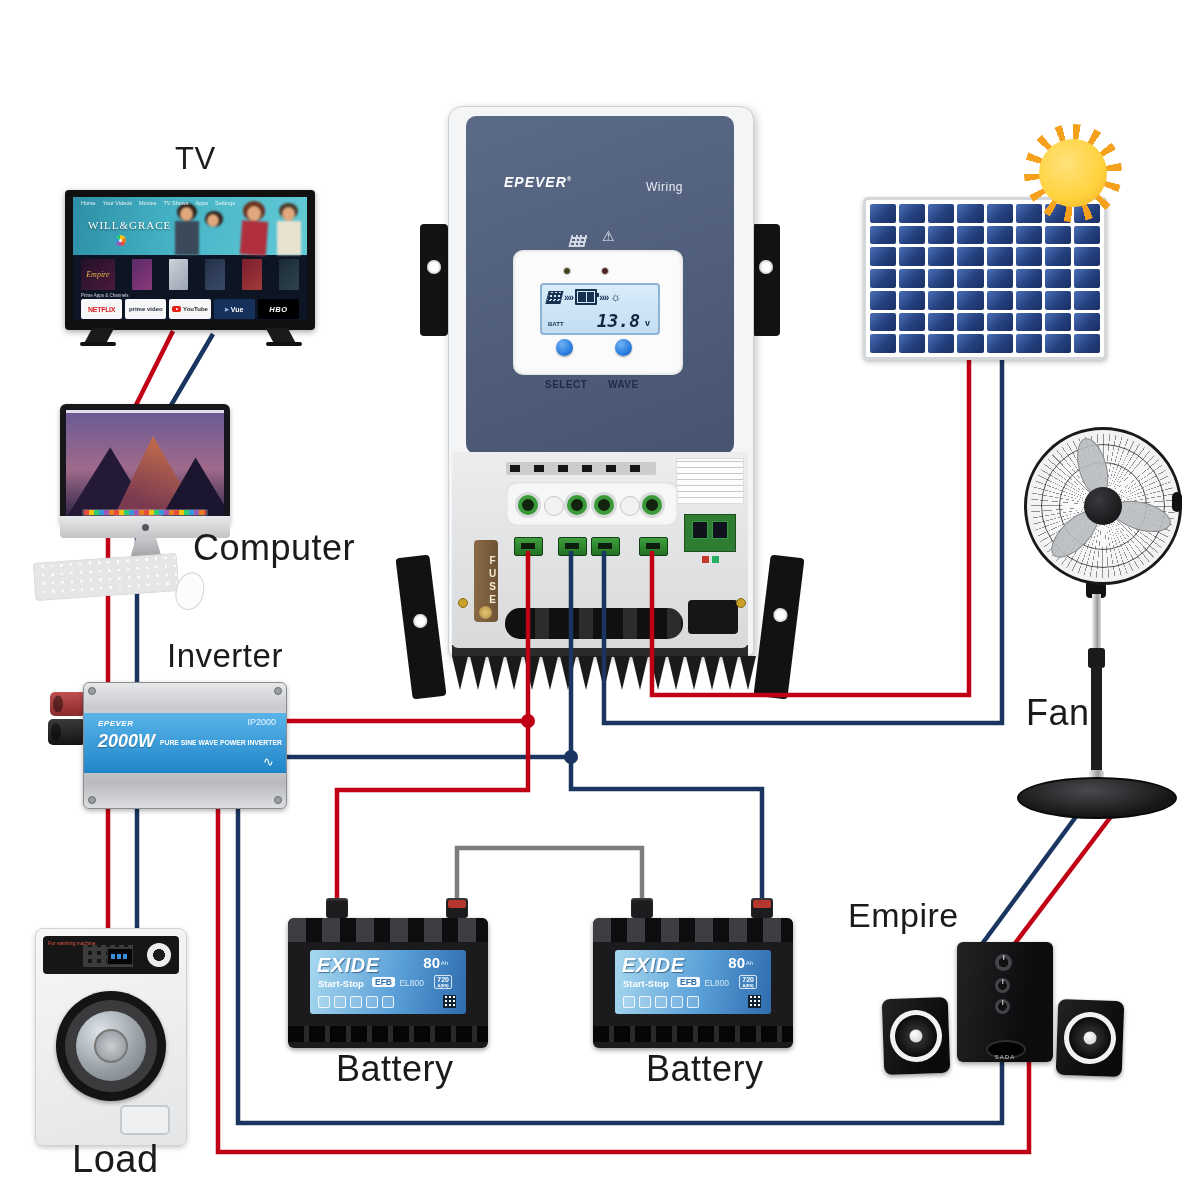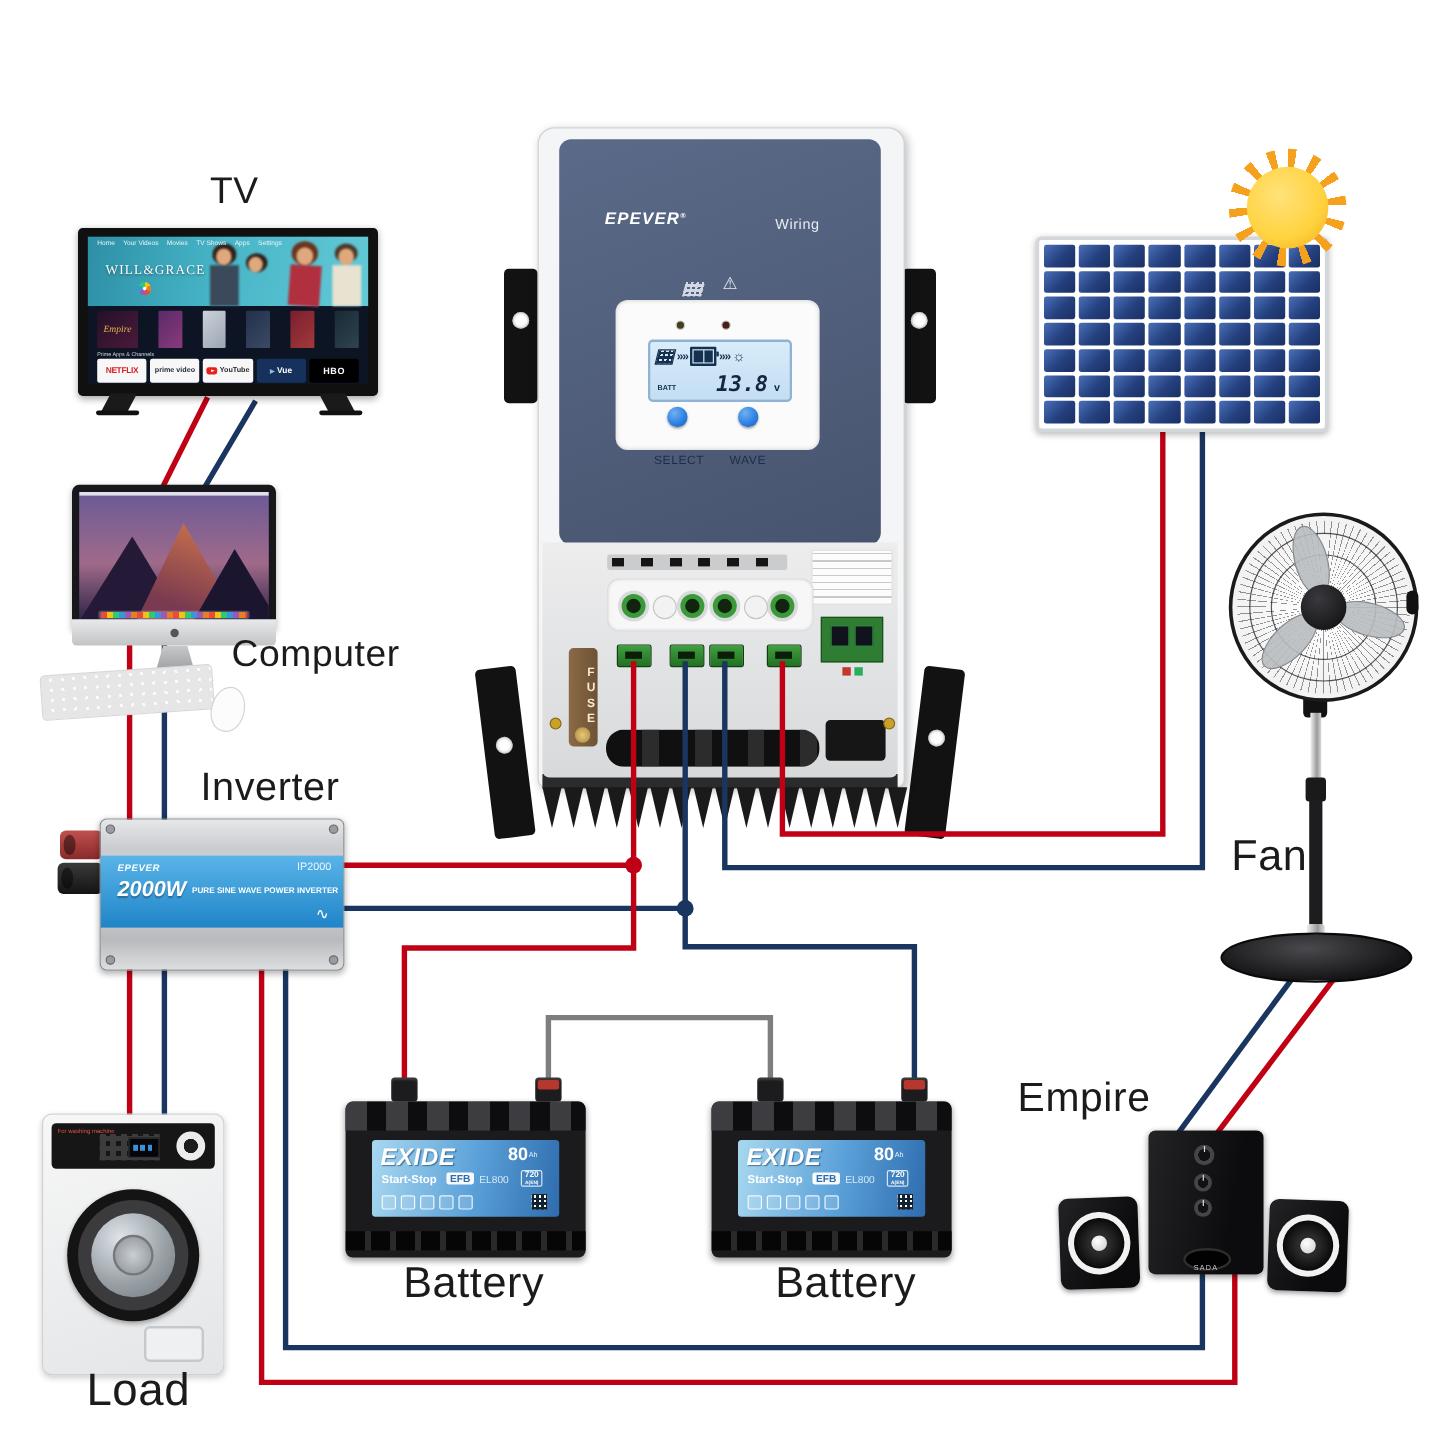--- a/index.html
+++ b/index.html
@@ -47,21 +47,21 @@
              display:flex;gap:1px;padding:1px;}
   .bat-glyph i{flex:1;background:#16304f;}
   .bat-glyph em{position:absolute;right:-4px;top:2px;width:2px;height:4px;background:#16304f;}
   .bulb-glyph{font-size:12px;color:#16304f;}
   .lcd-batt{position:absolute;left:6px;bottom:6px;font-size:6px;font-weight:700;color:#16304f;}
   .lcd-val{position:absolute;right:18px;bottom:2px;font-family:"DejaVu Sans Mono",monospace;
            font-weight:700;font-style:italic;font-size:18px;color:#12263f;}
   .lcd-unit{position:absolute;right:8px;bottom:5px;font-size:9px;font-weight:700;color:#12263f;}
   .ctl-btn{position:absolute;width:17px;height:17px;border-radius:50%;
            background:radial-gradient(circle at 35% 30%,#6fb1f2,#2a7de1 60%,#1b5eb4);box-shadow:0 1px 2px rgba(0,0,0,.4);}
-  .btn-label{position:absolute;font-size:10px;font-weight:400;color:#1d2c47;letter-spacing:.5px;}
+  .btn-label{position:absolute;font-size:10px;font-weight:700;color:#1d2c47;letter-spacing:.5px;}
   .ctl-lower{position:absolute;left:452px;top:452px;width:296px;height:196px;
              background:linear-gradient(180deg,#ededee,#d7d9db);border-radius:0 0 6px 6px;}
   .vent{position:absolute;left:506px;top:462px;width:150px;height:13px;background:#caccce;border-radius:2px;}
   .vent i{position:absolute;left:4px;top:3px;right:4px;height:7px;
           background:repeating-linear-gradient(90deg,#151515 0 10px,transparent 10px 24px);}
   .sticker{position:absolute;left:676px;top:458px;width:66px;height:44px;background:#fcfcfc;border:1px solid #ddd;
            background-image:repeating-linear-gradient(0deg,transparent 0 5px,#c9c9c9 5px 6px);}
   .term-cover{position:absolute;left:506px;top:482px;width:172px;height:44px;background:#f7f7f7;
               border-radius:10px;box-shadow:inset 0 0 3px rgba(0,0,0,.25);}
   .term-ring{position:absolute;width:12px;height:12px;border-radius:50%;background:#12240f;
@@ -118,21 +118,21 @@
   .tv-apps{position:absolute;left:8px;top:102px;width:218px;height:20px;display:flex;gap:3px;}
   .tv-apps .app{flex:1;border-radius:2px;display:flex;align-items:center;justify-content:center;gap:2px;}
   .app.netflix{background:#f7f7f7;color:#d81f26;font-weight:700;font-size:7px;letter-spacing:-.3px;}
   .app.prime{background:#f7f7f7;color:#232f3e;font-weight:700;font-size:6px;}
   .app.youtube{background:#f7f7f7;color:#282828;font-weight:700;font-size:6px;}
   .yt-play{width:9px;height:6px;background:#e62117;border-radius:2px;position:relative;}
   .yt-play::after{content:"";position:absolute;left:3.5px;top:1.5px;border-left:3px solid #fff;
                   border-top:1.5px solid transparent;border-bottom:1.5px solid transparent;}
   .app.vue{background:#16325c;color:#fff;font-weight:700;font-size:7px;}
   .vue-ps{color:#9ab4d8;font-size:5px;}
-  .app.hbo{background:#000;color:#fff;font-weight:700;font-size:7.5px;letter-spacing:.5px;}
+  .app.hbo{background:#000;color:#fff;font-weight:700;font-size:7.5px;letter-spacing:.5px;font-style:italic;}
   .tv-foot{position:absolute;background:#1a1a1a;width:22px;height:16px;z-index:3;}
   .tv-footbase{position:absolute;background:#111;width:36px;height:4px;border-radius:2px;z-index:3;}
   
   .imac-screen{position:absolute;left:60px;top:404px;width:162px;height:112px;background:#17151f;
                border:4px solid #18181a;border-radius:6px 6px 0 0;z-index:3;box-shadow:0 2px 5px rgba(0,0,0,.3);}
   .wall{position:absolute;inset:2px;overflow:hidden;background:linear-gradient(180deg,#6a5a96 0%,#a06a8a 55%,#2c2344 100%);}
   .wall .mbar{position:absolute;left:0;top:0;right:0;height:3px;background:rgba(255,255,255,.8);}
   .mtn{position:absolute;bottom:0;width:100%;height:80%;}
   .m1{clip-path:polygon(0 100%,28% 18%,55% 100%);background:#241a38;}
   .m2{clip-path:polygon(30% 100%,55% 5%,85% 100%);background:linear-gradient(200deg,#e2824a,#7a3a50 70%);}
@@ -460,21 +460,21 @@
             <span>HBO</span>
           </div>
       </div>
     </div>
   </div>
   <div class="tv-foot" style="left:88px;top:328px;transform:skewX(-28deg);"></div>
   <div class="tv-foot" style="left:270px;top:328px;transform:skewX(28deg);"></div>
   <div class="tv-footbase" style="left:80px;top:342px;"></div>
   <div class="tv-footbase" style="left:266px;top:342px;"></div>
 
-  <div class="dev-label" style="left:193px;top:527px;font-size:31px;">Computer</div>
+  <div class="dev-label" style="left:193px;top:527px;font-size:36px;">Computer</div>
   <div class="imac-screen">
     <div class="wall">
       <div class="mbar"></div>
       <div class="mtn m1"></div>
       <div class="mtn m2"></div>
       <div class="mtn m3"></div>
       <div class="dock">
           <i></i>
         </div>
     </div>

